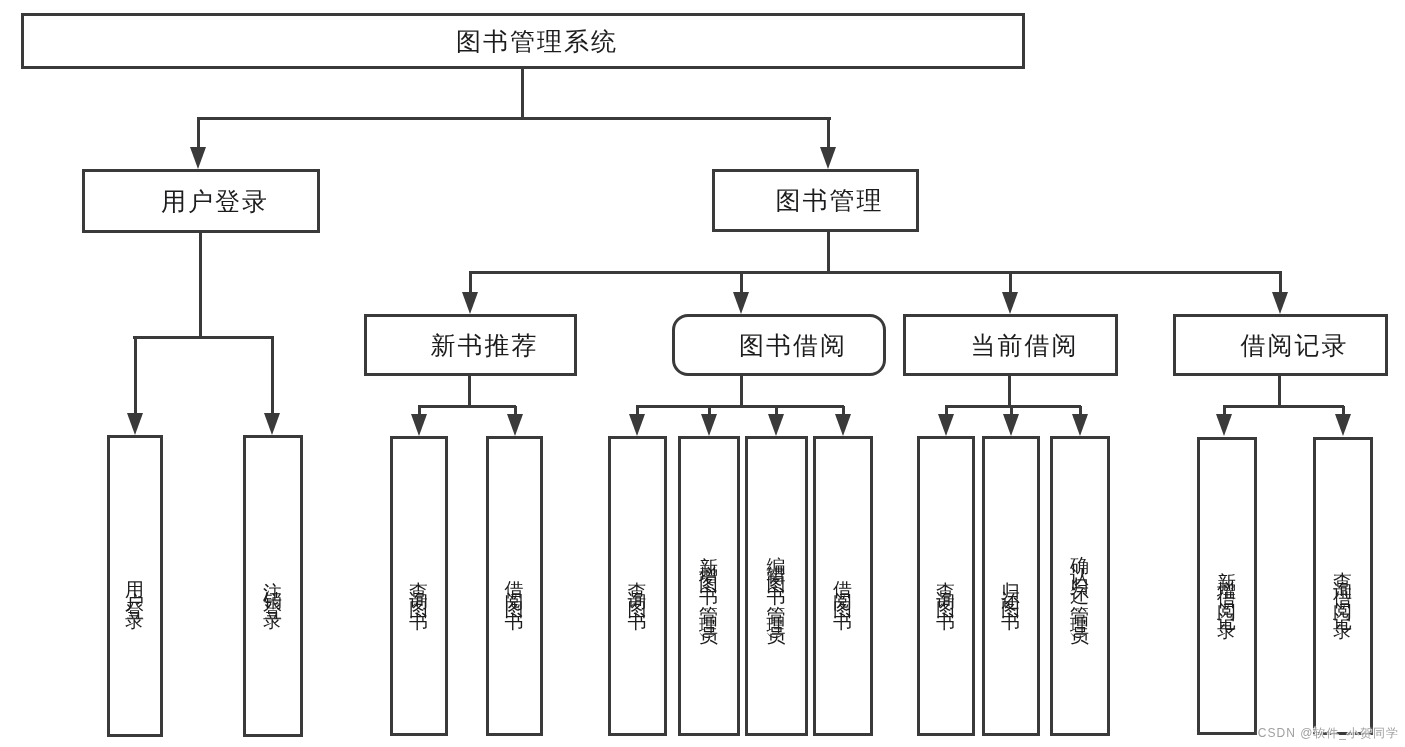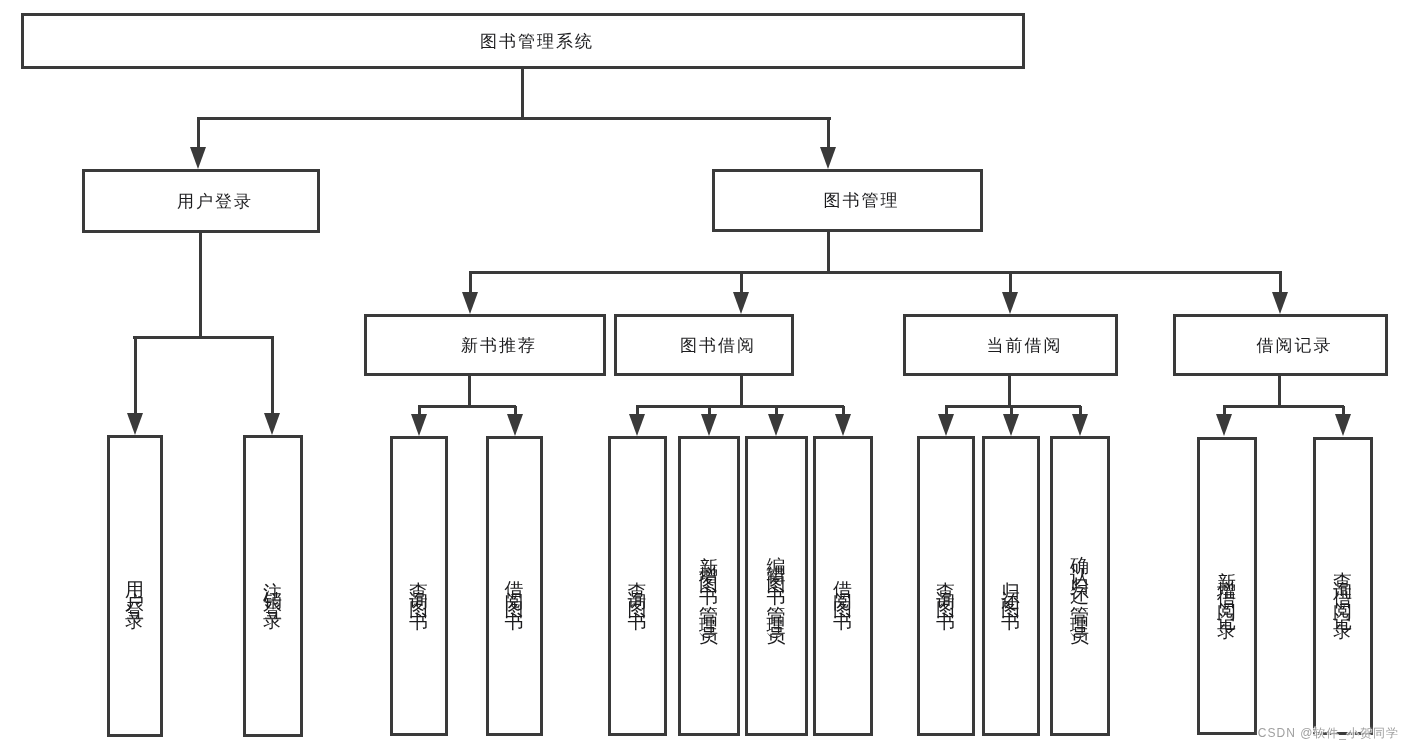--- a/index.html
+++ b/index.html
@@ -20,21 +20,21 @@
     box-sizing:border-box;
     border:3px solid var(--line);
     background:#fff;
     color:var(--text);
     display:flex;
     align-items:center;
     justify-content:center;
     text-align:center;
   }
   .hnode{
-    font-size:17px;
+    font-size:25px;
     letter-spacing:2px;
     white-space:nowrap;
     padding-left:28px;
   }
   .vnode{
     font-size:19px;
     writing-mode:vertical-rl;
     text-orientation:mixed;
     letter-spacing:10px;
     line-height:1;
@@ -116,24 +116,24 @@
   <div class="arrow" style="left:1072px;top:406px;height:30px;"></div>
 
   <div class="vline" style="left:1278px;top:375px;height:32px;"></div>
   <div class="hline" style="left:1223px;top:405px;width:121px;"></div>
   <div class="arrow" style="left:1216px;top:406px;height:30px;"></div>
   <div class="arrow" style="left:1335px;top:406px;height:30px;"></div>
 
   <div class="node hnode" style="left:21px;top:13px;width:1004px;height:56px;">图书管理系统</div>
 
   <div class="node hnode" style="left:82px;top:169px;width:238px;height:64px;">用户登录</div>
-  <div class="node hnode" style="left:712px;top:169px;width:271px;height:63px;">图书管理</div>
+  <div class="node hnode" style="left:712px;top:169px;width:207px;height:63px;">图书管理</div>
 
-  <div class="node hnode" style="left:364px;top:314px;width:242px;height:62px;">新书推荐</div>
-  <div class="node hnode" style="left:614px;top:314px;width:180px;height:62px;">图书借阅</div>
+  <div class="node hnode" style="left:364px;top:314px;width:213px;height:62px;">新书推荐</div>
+  <div class="node hnode" style="left:672px;top:314px;width:214px;height:62px;border-radius:16px;">图书借阅</div>
   <div class="node hnode" style="left:903px;top:314px;width:215px;height:62px;font-family:Liberation Mono, monospace;">当前借阅</div>
   <div class="node hnode" style="left:1173px;top:314px;width:215px;height:62px;">借阅记录</div>
 
   <div class="node vnode" style="left:107px;top:435px;width:56px;height:302px;">用户登录</div>
   <div class="node vnode" style="left:243px;top:435px;width:60px;height:302px;">注销登录</div>
 
   <div class="node vnode" style="left:390px;top:436px;width:58px;height:300px;">查询图书</div>
   <div class="node vnode" style="left:486px;top:436px;width:57px;height:300px;">借阅图书</div>
 
   <div class="node vnode" style="left:608px;top:436px;width:59px;height:300px;">查询图书</div>

